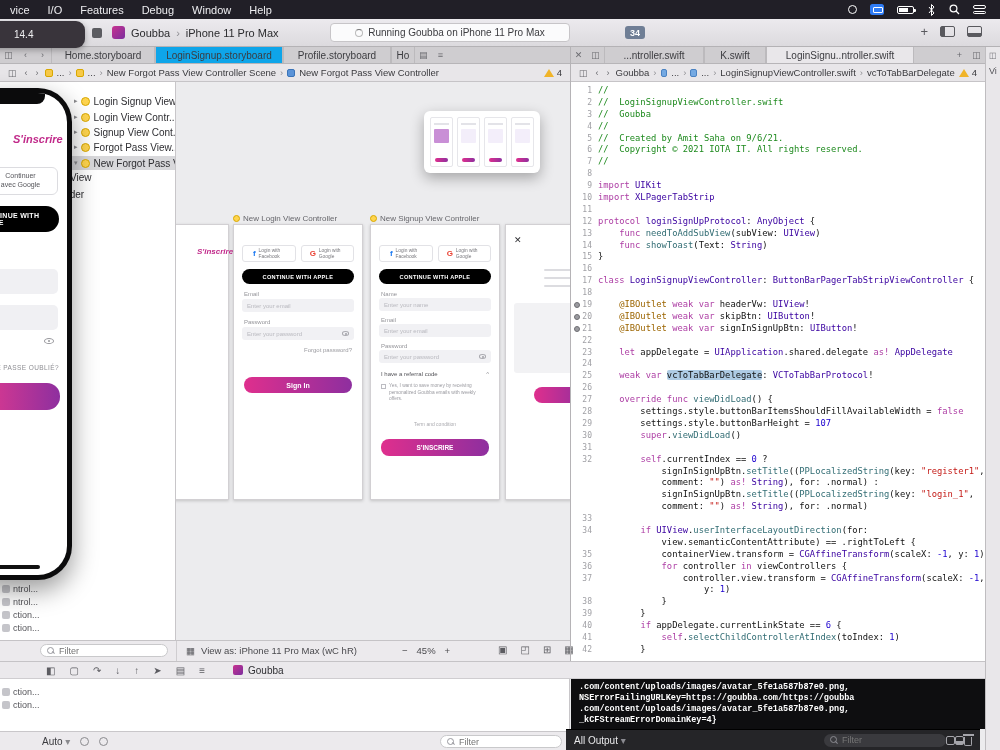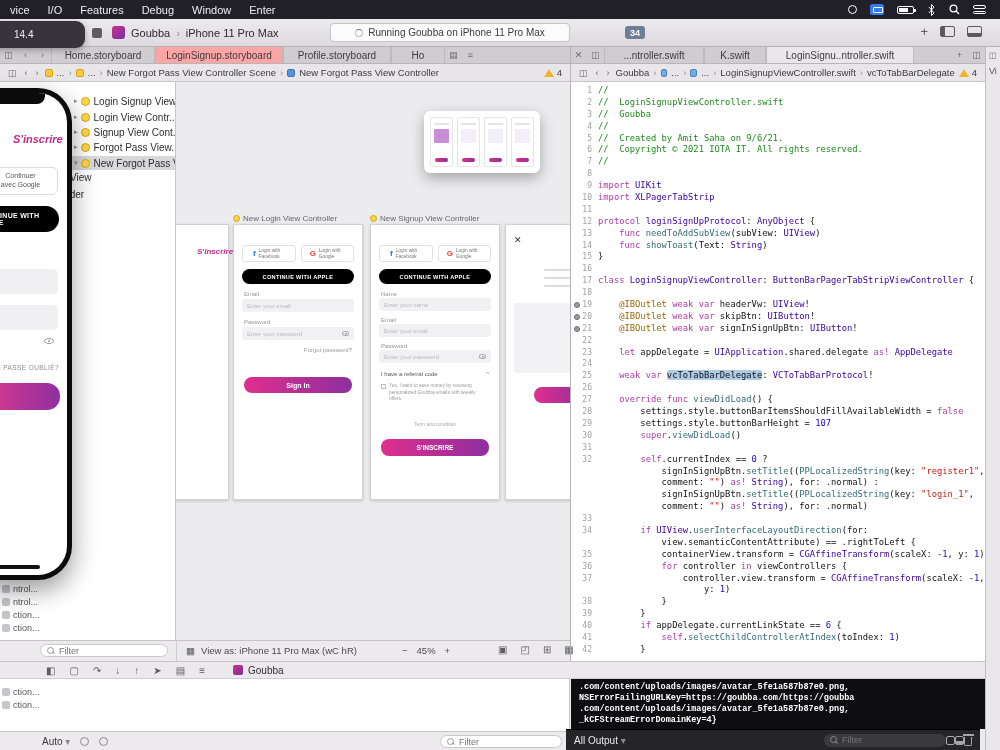--- a/index.html
+++ b/index.html
@@ -42,21 +42,21 @@
 
   
   .tabbar{position:absolute;left:0;top:47px;width:985px;height:17px;background:#cfcdd0;
     border-bottom:1px solid #b7b5b8;font-size:10px;color:#3c3c40;z-index:5}
   .tabshalf{position:absolute;top:0;height:16px;display:flex;align-items:stretch}
   .tabs-l{left:0;width:570px}
   .tabs-r{left:570px;width:415px}
   .tico{display:flex;align-items:center;justify-content:center;width:17px;color:#6a6a6f;font-size:9px}
   .tab{display:flex;align-items:center;justify-content:center;padding:0 8px;border-right:1px solid #bcbabd;
     border-left:1px solid #bcbabd;white-space:nowrap;overflow:hidden}
-  .tab.sel-blue{background:#fca5a5}
+  .tab.sel-blue{background:#0ea5e9}
   .tab.sel{background:#e9e7ea}
   .tab-spacer{flex:1}
 
   
   .jumpbar{position:absolute;left:0;top:64px;width:985px;height:18px;background:#e8e6e9;
     border-bottom:1px solid #c6c4c7;font-size:9.5px;color:#3a3a3e;z-index:5}
   .jbhalf{position:absolute;top:0;height:17px;display:flex;align-items:center;gap:4px;padding:0 6px;overflow:hidden}
   .jb-l{left:0;width:570px}
   .jb-r{left:570px;width:415px;border-left:1px solid #b5b3b6}
   .jico{color:#6a6a6f;font-size:9px;padding:0 2px}
@@ -210,21 +210,21 @@
 <body>
 
 <div class="screen">
 
   <div class="menubar">
     <span class="mitem">vice</span>
     <span class="mitem">I/O</span>
     <span class="mitem">Features</span>
     <span class="mitem">Debug</span>
     <span class="mitem">Window</span>
-    <span class="mitem">Enter</span>
+    <span class="mitem">Help</span>
     <div class="mb-right">
       <span class="mbi">
           <span class="rec-dot"></span>
         </span>
       <span class="mbi">
           <span class="cast"></span>
         </span>
       <span class="mbi">
           <span class="batt"></span>
         </span>
@@ -271,21 +271,21 @@
   </div>
 
   <div class="tabbar">
     <div class="tabshalf tabs-l">
       <span class="tico">◫</span>
       <span class="tico">‹</span>
       <span class="tico">›</span>
       <span class="tab" style="width:104px">Home.storyboard</span>
       <span class="tab sel-blue" style="width:128px">LoginSignup.storyboard</span>
       <span class="tab" style="width:108px">Profile.storyboard</span>
-      <span class="tab" style="width:54px">Ho</span>
+      <span class="tab" style="width:24px">Ho</span>
       <span class="tico">▤</span>
       <span class="tico">≡</span>
       <span class="tab-spacer"></span>
     </div>
     <div class="tabshalf tabs-r">
       <span class="tico">✕</span>
       <span class="tico">◫</span>
       <span class="tab" style="width:100px">...ntroller.swift</span>
       <span class="tab" style="width:62px">K.swift</span>
       <span class="tab sel" style="width:148px">LoginSignu..ntroller.swift</span>

